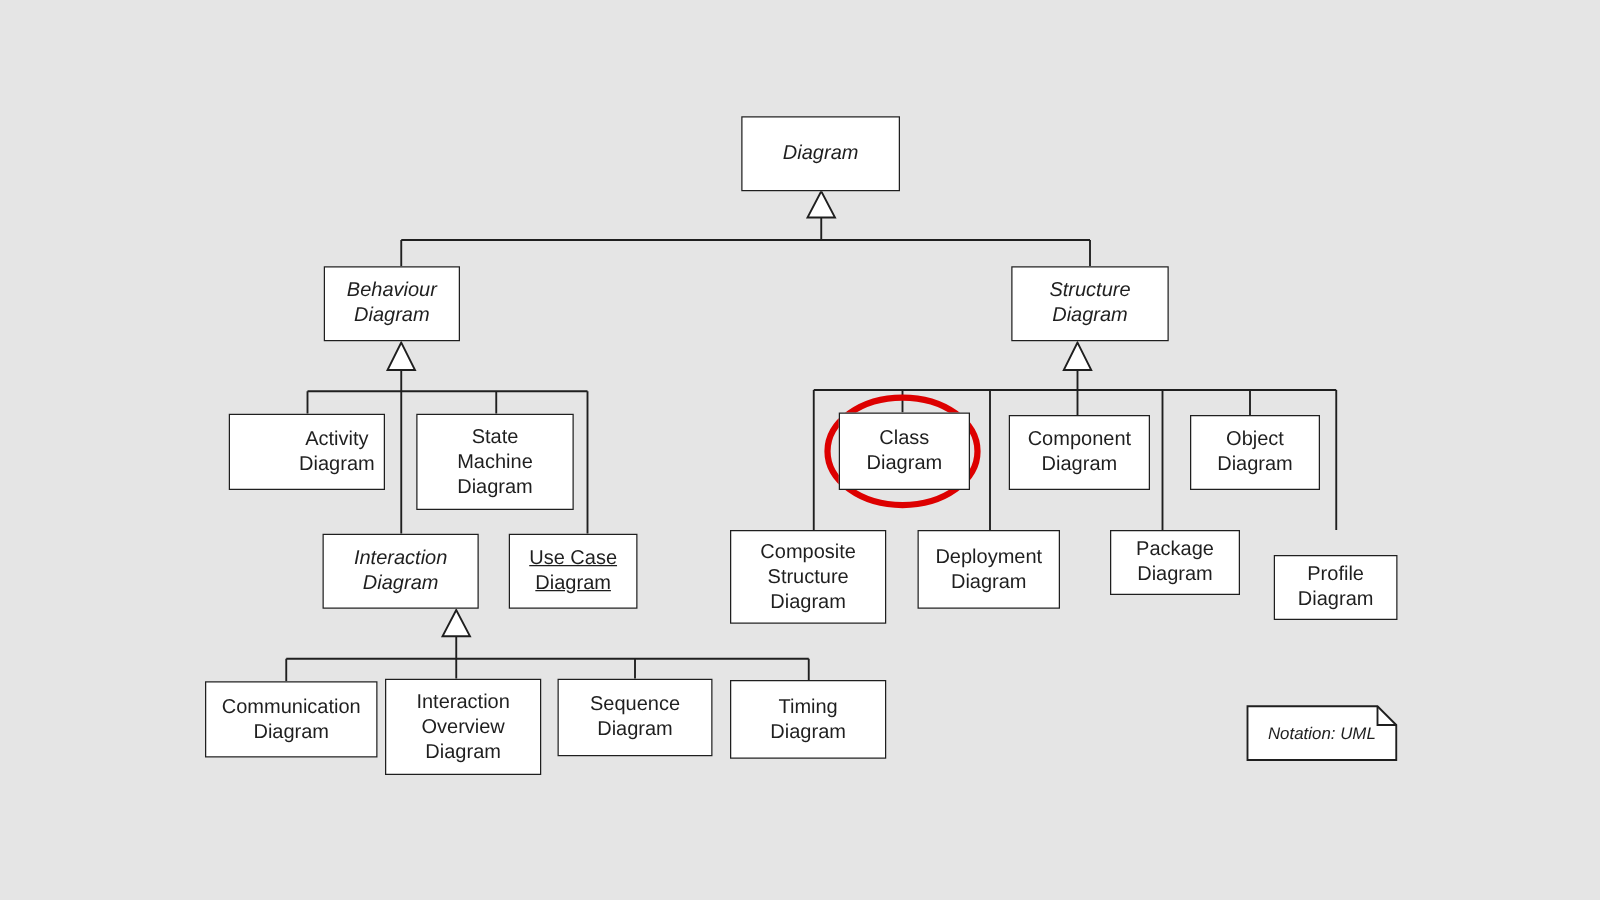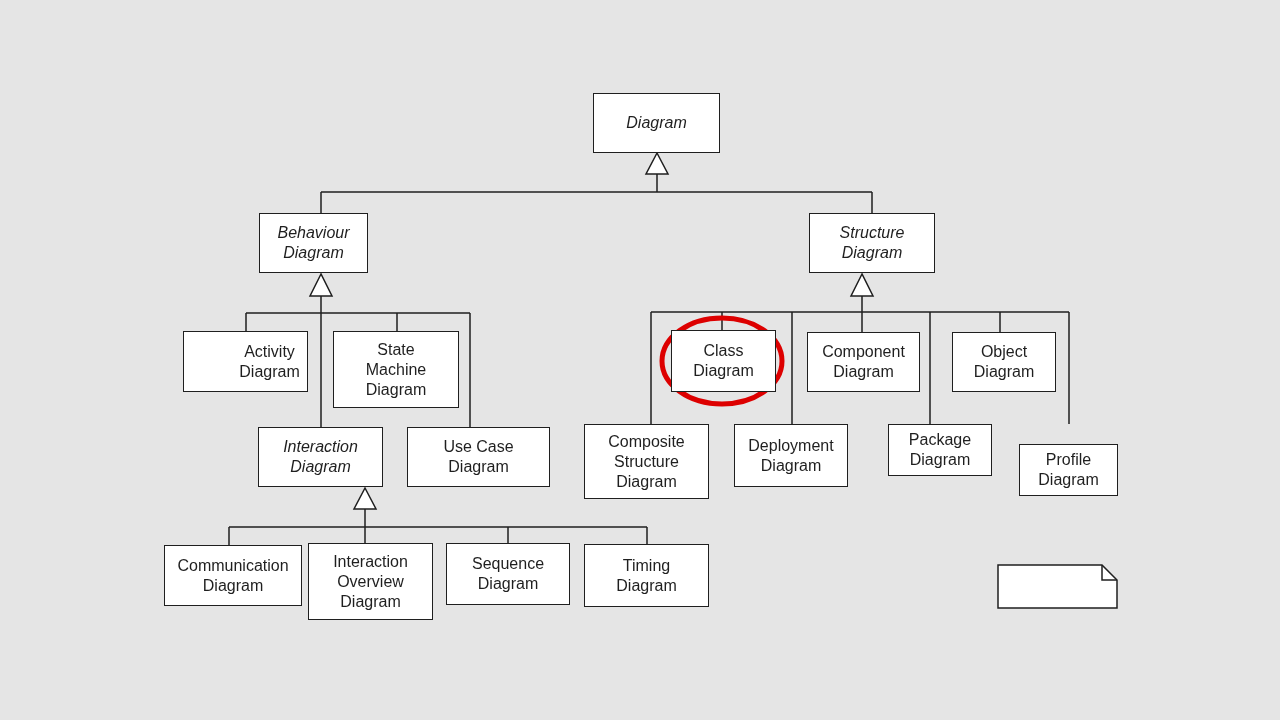--- a/index.html
+++ b/index.html
@@ -91,21 +91,21 @@
   <div class="node" style="left:183px; top:331px; width:125px; height:61px;padding-left:48px;">Activity
 Diagram</div>
 
   <div class="node" style="left:333px; top:331px; width:126px; height:77px;">State
 Machine
 Diagram</div>
 
   <div class="node abstract" style="left:258px; top:427px; width:125px; height:60px;">Interaction
 Diagram</div>
 
-  <div class="node" style="left:407px; top:427px; width:143px; height:60px;">Use Case
+  <div class="node" style="left:407px; top:427px; width:103px; height:60px;text-decoration:underline;">Use Case
 Diagram</div>
 
   <div class="node" style="left:164px; top:545px; width:138px; height:61px;">Communication
 Diagram</div>
 
   <div class="node" style="left:308px; top:543px; width:125px; height:77px;">Interaction
 Overview
 Diagram</div>
 
   <div class="node" style="left:446px; top:543px; width:124px; height:62px;">Sequence
@@ -129,14 +129,15 @@
 
   <div class="node" style="left:734px; top:424px; width:114px; height:63px;">Deployment
 Diagram</div>
 
   <div class="node" style="left:888px; top:424px; width:104px; height:52px;">Package
 Diagram</div>
 
   <div class="node" style="left:1019px; top:444px; width:99px; height:52px;">Profile
 Diagram</div>
 
+  <div class="note-text">Notation: UML</div>
 
 </div>
 
 </body></html>

